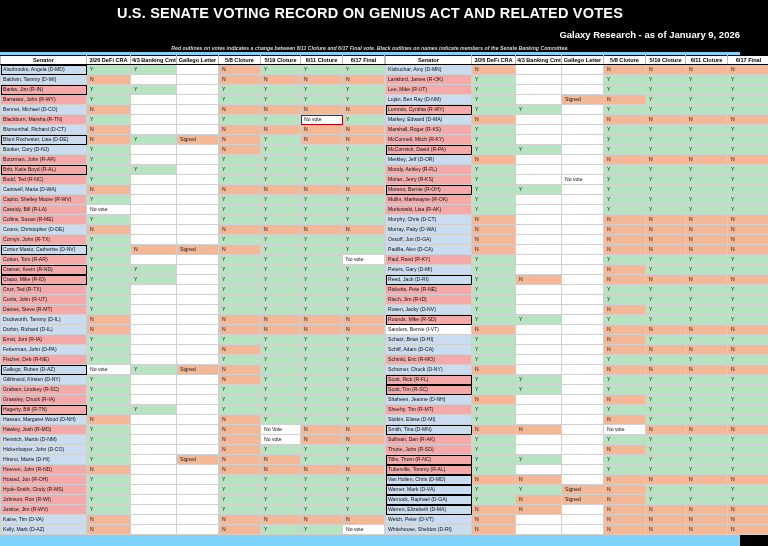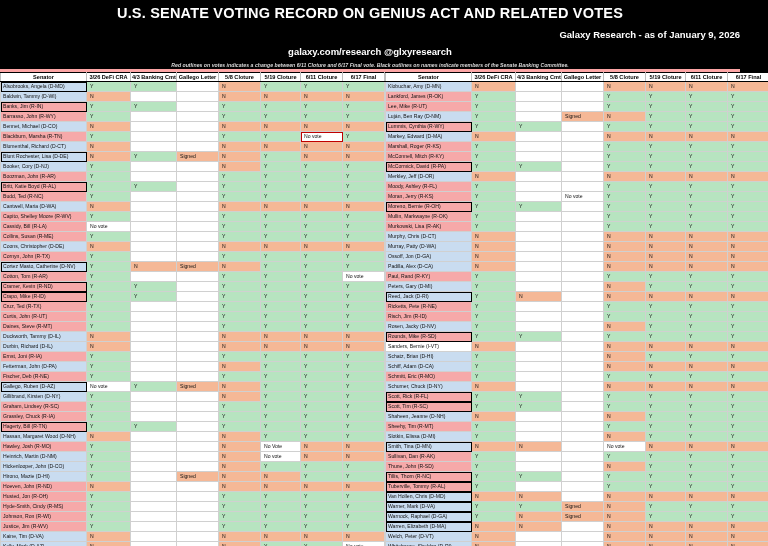--- a/index.html
+++ b/index.html
@@ -6,21 +6,21 @@
   html, body {
     margin: 0; padding: 0;
     width: 768px; height: 546px;
     background: #000;
     font-family: "Liberation Sans", sans-serif;
     overflow: hidden;
   }
   #page {
     width: 740px; height: 546px;
     position: relative;
-    background: #fca5a5;
+    background: #7dd3fc;
   }
   
   .header {
     background: #000;
     color: #fff;
     text-align: center;
     padding-top: 5px;
   }
   .title {
     font-size: 14.5px;
@@ -130,21 +130,20 @@
   }
 </style>
 </head>
 <body>
 
 <div id="page">
 
   <div class="header">
     <div class="title">U.S. SENATE VOTING RECORD ON GENIUS ACT AND RELATED VOTES</div>
     <div class="subtitle">Galaxy Research - as of January 9, 2026</div>
-    <div class="handle">galaxy.com/research @glxyresearch</div>
     <div class="note">Red outlines on votes indicates a change between 6/11 Cloture and 6/17 Final vote. Black outlines on names indicate members of the Senate Banking Committee.</div>
   </div>
 
   <div class="tables">
     <table class="halftable" id="tbl-left">
       <colgroup>
         <col class="c-name">
           <col class="c-v1">
           <col class="c-v2">
           <col class="c-v3">

